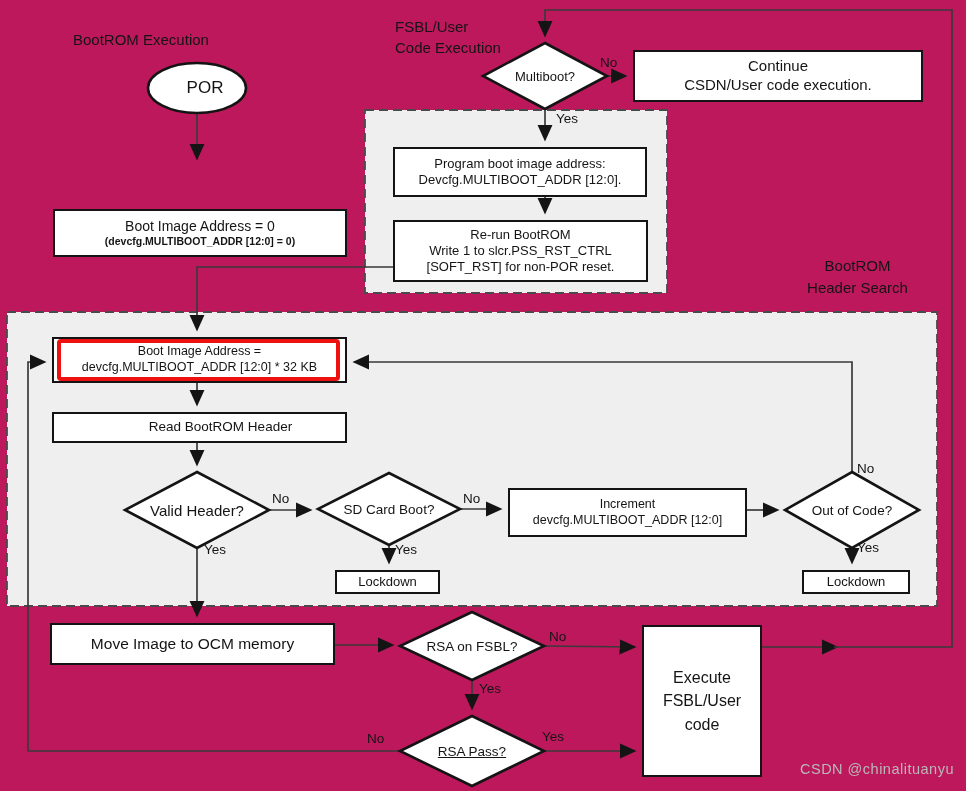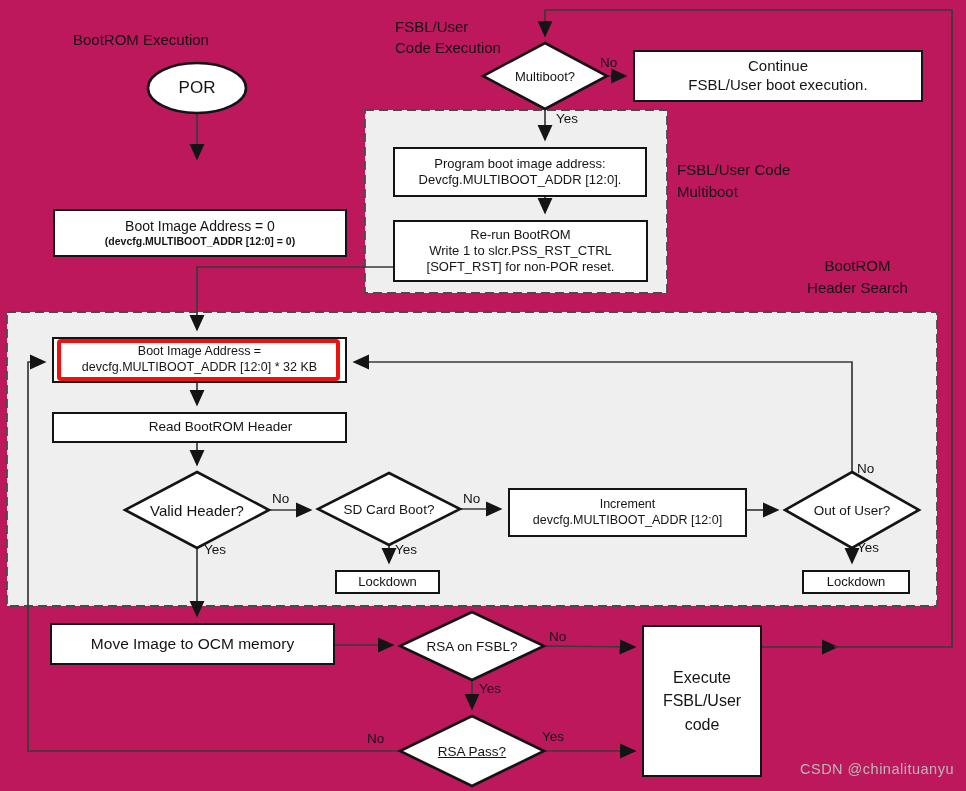--- a/index.html
+++ b/index.html
@@ -75,34 +75,32 @@
     <polygon points="197,472 269,510 197,548 125,510" fill="#ffffff" stroke="#141414" stroke-width="2.6"></polygon>
     <polygon points="389,473 460,509 389,545 318,509" fill="#ffffff" stroke="#141414" stroke-width="2.6"></polygon>
     <polygon points="852,472 919,510 852,548 785,510" fill="#ffffff" stroke="#141414" stroke-width="2.6"></polygon>
     <polygon points="472,612 544,646 472,680 400,646" fill="#ffffff" stroke="#141414" stroke-width="2.6"></polygon>
     <polygon points="472,716 544,751 472,786 400,751" fill="#ffffff" stroke="#141414" stroke-width="2.6"></polygon>
   </svg>
 
   <div class="lbl title" style="left:73px;top:31px;">BootROM Execution</div>
   <div class="lbl title" style="left:395px;top:16px;line-height:21px;">FSBL/User
 Code Execution</div>
-  <div class="lbl title" style="left:677px;top:159px;line-height:22px;">FSBL/User Code
-Multiboot</div>
   <div class="lbl title" style="left:770px;top:255px;width:175px;line-height:22px;text-align:center;">BootROM
 Header Search</div>
 
-  <div class="dlabel" style="left:148px;top:76px;width:98px;height:24px;font-size:17px;">POR</div>
+  <div class="dlabel" style="left:156px;top:76px;width:98px;height:24px;font-size:17px;">POR</div>
 
   <div class="box" style="left:53px;top:166px;width:294px;height:48px;flex-direction:column;margin-top:43px;">
     <div style="font-size:14px;">Boot Image Address = 0</div>
     <div style="font-size:10.5px;font-weight:700;">(devcfg.MULTIBOOT_ADDR [12:0] = 0)</div>
   </div>
 
   <div class="box" style="left:633px;top:50px;width:290px;height:52px;font-size:15px;">Continue
-FSBL/User boot execution.</div>
+CSDN/User code execution.</div>
 
   <div class="box" style="left:393px;top:147px;width:254px;height:50px;font-size:13px;">Program boot image address:
 Devcfg.MULTIBOOT_ADDR [12:0].</div>
 
   <div class="box" style="left:393px;top:220px;width:255px;height:62px;font-size:13px;">Re-run BootROM
 Write 1 to slcr.PSS_RST_CTRL
 [SOFT_RST] for non-POR reset.</div>
 
   <div class="box" style="left:52px;top:337px;width:295px;height:46px;font-size:12.5px;">Boot Image Address =
 devcfg.MULTIBOOT_ADDR [12:0] * 32 KB</div>
@@ -119,21 +117,21 @@
 
   <div class="box" style="left:50px;top:623px;width:285px;height:42px;font-size:15.5px;">Move Image to OCM memory</div>
 
   <div class="box" style="left:642px;top:625px;width:120px;height:152px;font-size:16px;line-height:1.45;">Execute
 FSBL/User
 code</div>
 
   <div class="dlabel" style="left:485px;top:66px;width:120px;height:20px;font-size:13px;">Multiboot?</div>
   <div class="dlabel" style="left:127px;top:500px;width:140px;height:20px;font-size:15px;">Valid Header?</div>
   <div class="dlabel" style="left:319px;top:499px;width:140px;height:20px;font-size:13.5px;">SD Card Boot?</div>
-  <div class="dlabel" style="left:782px;top:500px;width:140px;height:20px;font-size:13.5px;">Out of User?</div>
+  <div class="dlabel" style="left:782px;top:500px;width:140px;height:20px;font-size:13.5px;">Out of Code?</div>
   <div class="dlabel" style="left:402px;top:636px;width:140px;height:20px;font-size:13.5px;">RSA on FSBL?</div>
   <div class="dlabel" style="left:402px;top:741px;width:140px;height:20px;font-size:13.5px;text-decoration:underline;">RSA Pass?</div>
 
   <div class="yn" style="left:600px;top:55px;">No</div>
   <div class="yn" style="left:556px;top:111px;">Yes</div>
   <div class="yn" style="left:272px;top:491px;">No</div>
   <div class="yn" style="left:204px;top:542px;">Yes</div>
   <div class="yn" style="left:463px;top:491px;">No</div>
   <div class="yn" style="left:395px;top:542px;">Yes</div>
   <div class="yn" style="left:857px;top:461px;">No</div>

